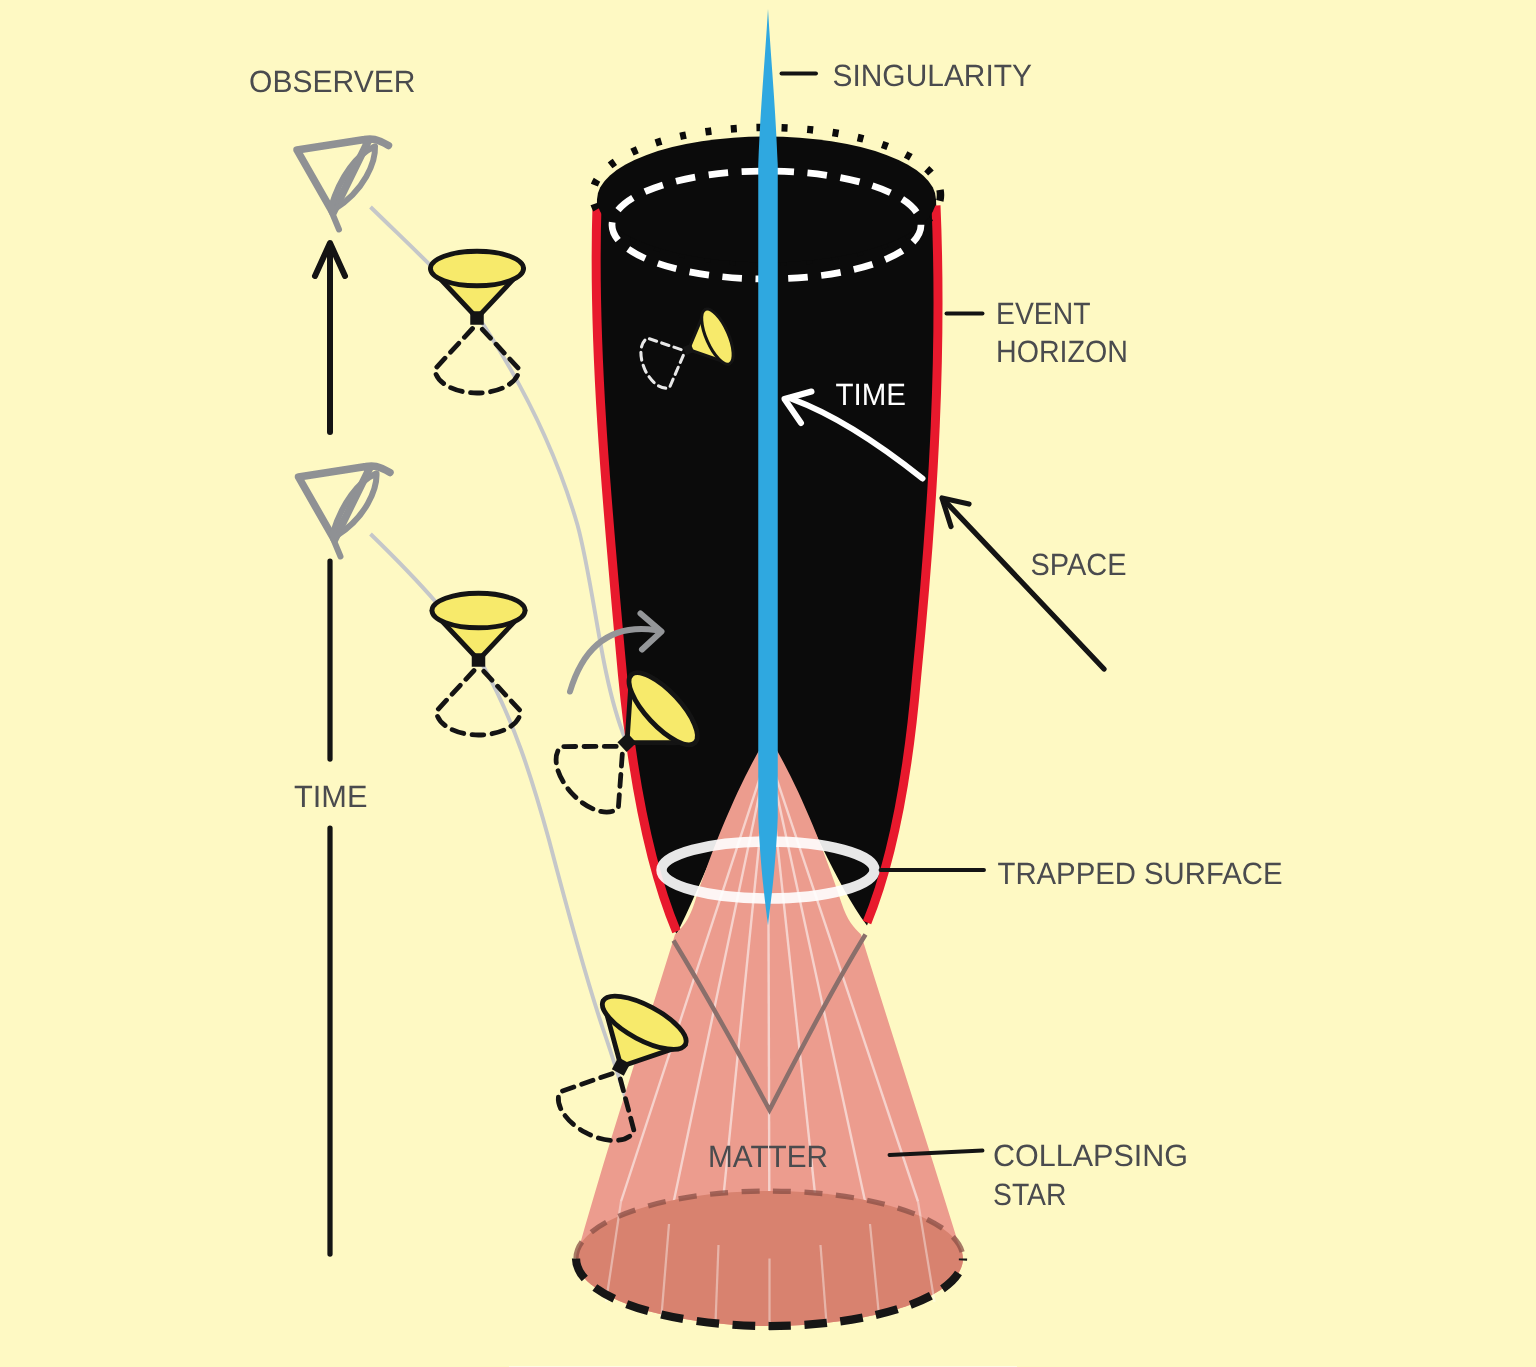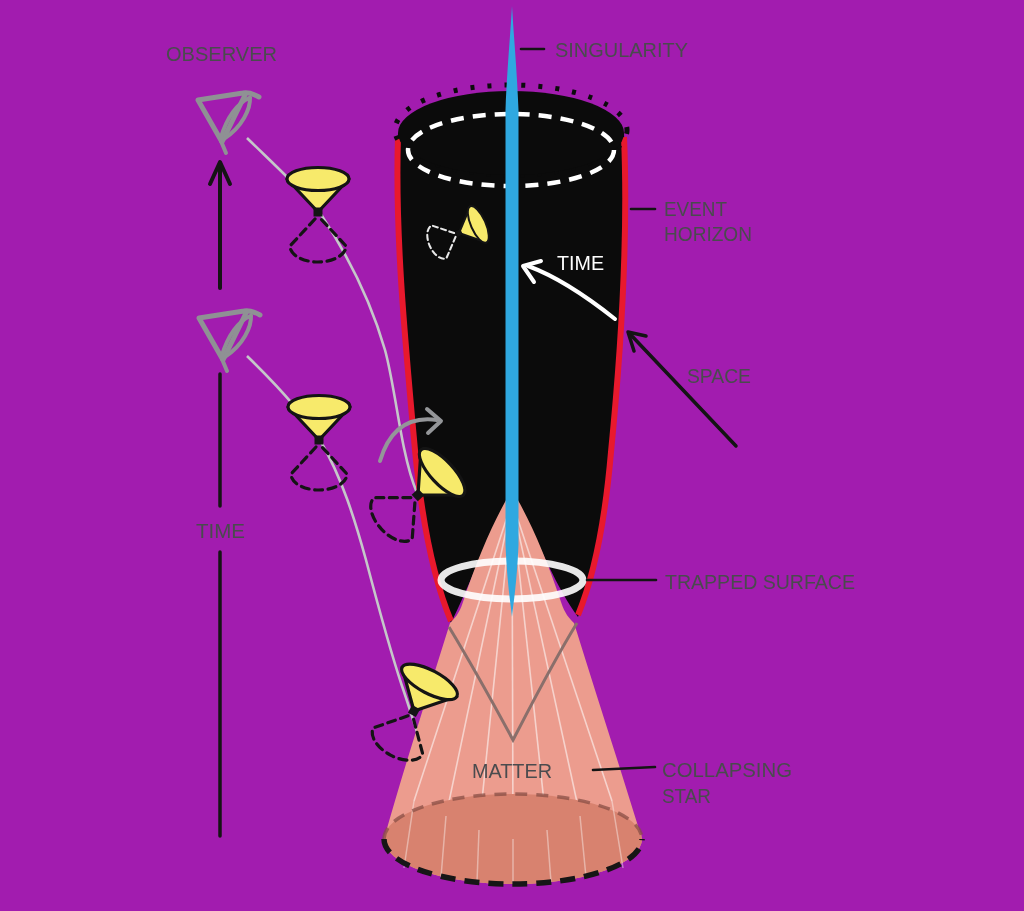--- a/index.html
+++ b/index.html
@@ -1,16 +1,16 @@
 <!DOCTYPE html>
 <html style="--singularity-blue: #2fa8e0; --horizon-red: #e8192d; --hole-black: #0b0b0b; --star-pink: #ec9c8e; --star-base-pink: #d8826f; --cone-yellow: #f7ea6b; --label-grey: #4a4b4e; --eye-grey: #8f9194; --worldline-grey: #c5c7c9; --ink: #141414;"><head>
 <meta charset="utf-8">
 <style>
   html,body{margin:0;padding:0;background:#ffffff;}
-  .stage{position:relative;width:1024px;height:911px;background:#a21caf;overflow:hidden;}
+  .stage{position:relative;width:1024px;height:911px;background:#fef9c3;overflow:hidden;}
   svg{display:block;}
   text.lbl{
     font-family:"Liberation Sans","DejaVu Sans",sans-serif;
     font-size:20.5px;
     font-weight:500;
     fill:var(--label-grey,#4a4b4e);
   }
   text.lbl.white{fill:#ffffff;}
 </style>
 </head>

